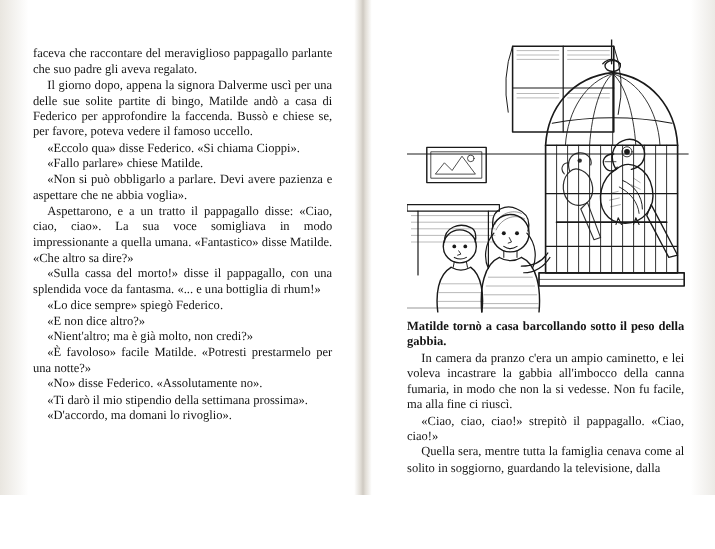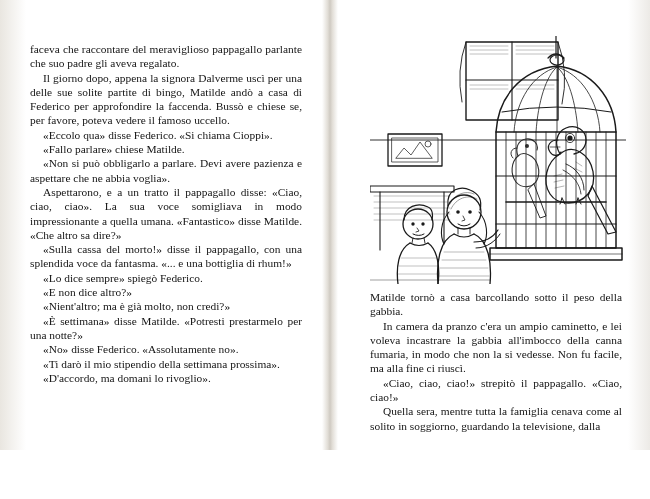--- a/index.html
+++ b/index.html
@@ -81,21 +81,21 @@
     width: 252px;
     font-size: 11.4px;
     line-height: 14.3px;
     color: #141414;
     text-align: justify;
   }
   .col-right-text p {
     margin: 0;
     text-indent: 13px;
   }
-  .col-right-text p.noindent { text-indent: 0; }
+  .col-right-text p.noindent { text-indent: 0; font-weight: bold; }
 </style>
 </head>
 <body>
 
 <div class="page">
 
   <div class="scan-shade-left"></div>
   <div class="scan-shade-right"></div>
   <div class="gutter"></div>
 
@@ -103,21 +103,21 @@
     <p class="noindent">faceva che raccontare del meraviglioso pappagallo parlante che suo padre gli aveva regalato.</p>
     <p>Il giorno dopo, appena la signora Dalverme uscì per una delle sue solite partite di bingo, Matilde andò a casa di Federico per approfondire la faccenda. Bussò e chiese se, per favore, poteva vedere il famoso uccello.</p>
     <p>«Eccolo qua» disse Federico. «Si chiama Cioppi».</p>
     <p>«Fallo parlare» chiese Matilde.</p>
     <p>«Non si può obbligarlo a parlare. Devi avere pazienza e aspettare che ne abbia voglia».</p>
     <p>Aspettarono, e a un tratto il pappagallo disse: «Ciao, ciao, ciao». La sua voce somigliava in modo impressionante a quella umana. «Fantastico» disse Matilde. «Che altro sa dire?»</p>
     <p>«Sulla cassa del morto!» disse il pappagallo, con una splendida voce da fantasma. «... e una bottiglia di rhum!»</p>
     <p>«Lo dice sempre» spiegò Federico.</p>
     <p>«E non dice altro?»</p>
     <p>«Nient'altro; ma è già molto, non credi?»</p>
-    <p>«È settimana» disse Matilde. «Potresti prestarmelo per una notte?»</p>
+    <p>«È favoloso» facile Matilde. «Potresti prestarmelo per una notte?»</p>
     <p>«No» disse Federico. «Assolutamente no».</p>
     <p>«Ti darò il mio stipendio della settimana prossima».</p>
     <p>«D'accordo, ma domani lo rivoglio».</p>
   </div>
 
   <div class="folio folio-left">40</div>
 
   <div class="illus">
     <svg width="256" height="248" viewBox="0 0 256 248" xmlns="http://www.w3.org/2000/svg">
       <g fill="none" stroke="#1a1a1a" stroke-width="1.1" stroke-linecap="round" stroke-linejoin="round">

